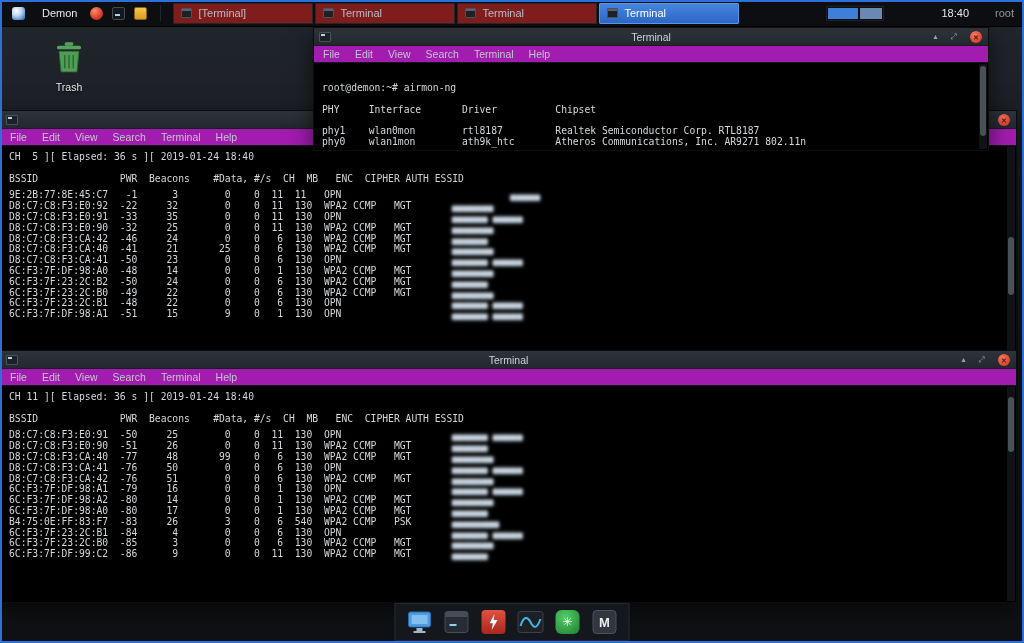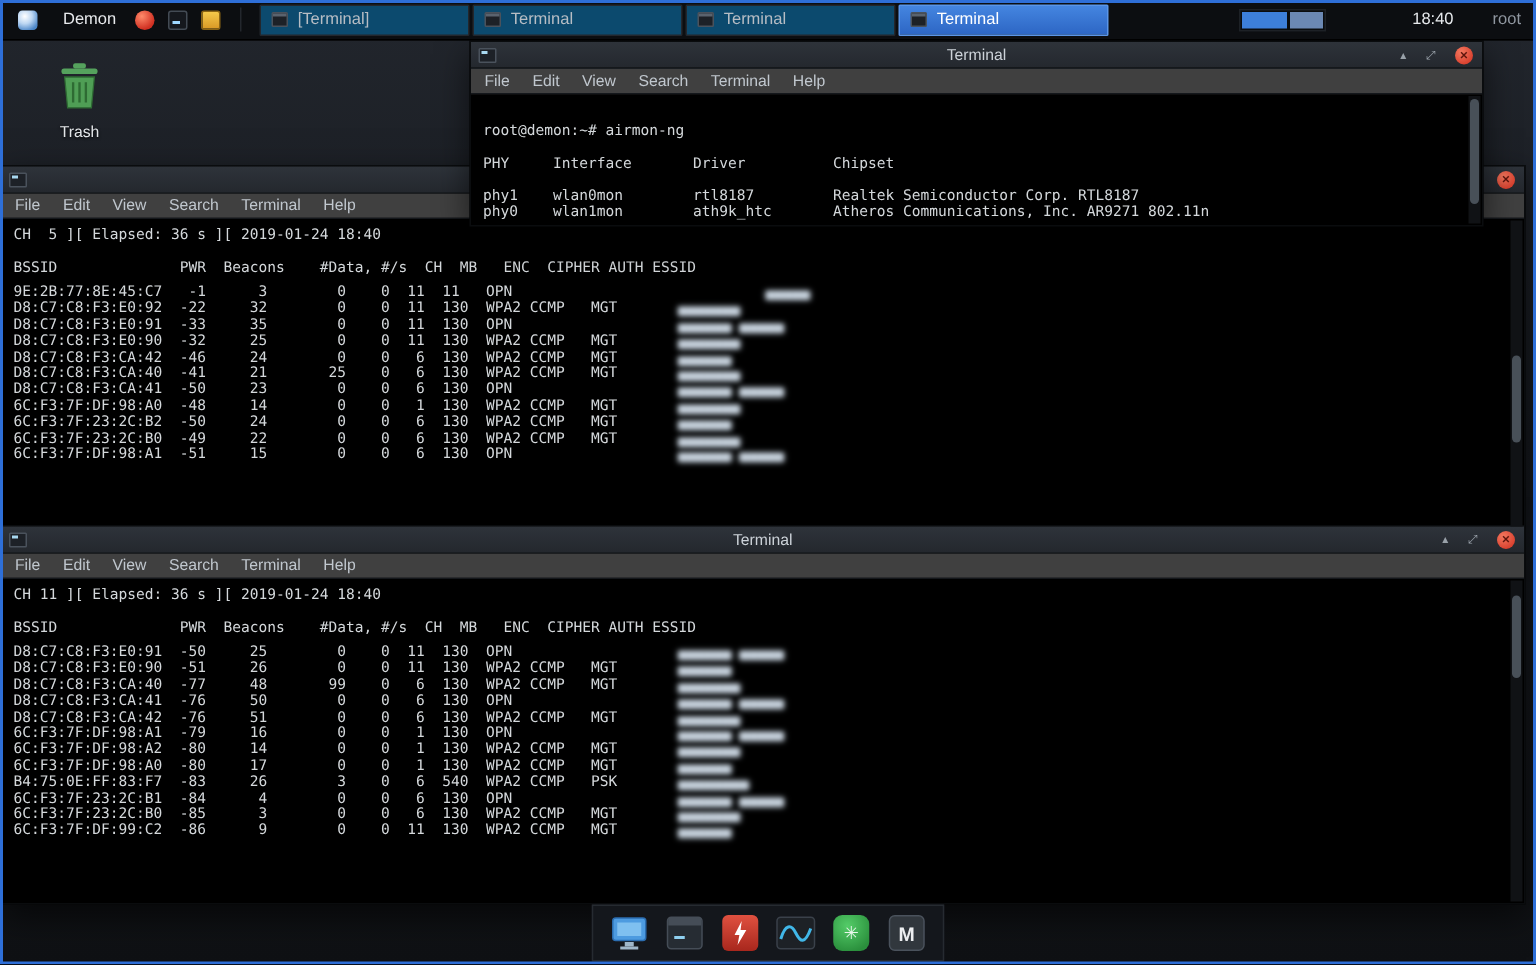--- a/index.html
+++ b/index.html
@@ -19,54 +19,54 @@
                background:radial-gradient(circle at 35% 30%, #ffffff, #bcd6f2 40%, #4b86c8 80%); }
   .demon-label { color:#e8eaed; font-size:11px; }
   .launch { width:13px; height:13px; display:inline-block; }
   .launch.red { border-radius:50%; background:radial-gradient(circle at 35% 30%, #ff8a6a, #d03022 70%); }
   .launch.term { background:#15181d; border:1px solid #434b54; border-radius:2px; position:relative; }
   .launch.term::after { content:""; position:absolute; left:2px; bottom:3px; width:5px; height:2px; background:#9fd8ff; }
   .launch.files { background:linear-gradient(#f4c84a, #d99a26); border-radius:2px; border:1px solid #8a6414; }
   .p-sep { width:1px; height:16px; background:#23272d; margin:0 4px; }
   .tasks { display:flex; align-items:center; gap:2px; margin-left:8px; }
   .task { width:140px; height:21px; display:flex; align-items:center; gap:6px; padding:0 7px;
-          background:#0c4a6e; border:1px solid #23272d; border-radius:1px; color:#b7bdc4;
+          background:#7f1d1d; border:1px solid #23272d; border-radius:1px; color:#b7bdc4;
           font-size:11px; overflow:hidden; white-space:nowrap; }
   .task.active { background:linear-gradient(#4485e0, #2d66c4); border-color:#5a95e8; color:#ffffff; }
   .task-ico { flex:0 0 11px; width:11px; height:10px; background:#1d2127; border:1px solid #4a525c;
               border-radius:1px; position:relative; }
   .task-ico::before { content:""; position:absolute; top:0; left:0; right:0; height:2px; background:#5a636e; }
   .p-right { margin-left:auto; display:flex; align-items:center; }
   .pager { display:flex; gap:2px; height:15px; margin-right:58px; border:1px solid #1d2126; background:#0a0c0e; padding:1px; }
   .pager .ws1 { width:30px; background:#3d7fd9; }
   .pager .ws2 { width:22px; background:#7d9fd0; opacity:.85; }
   .clock { color:#e6e9ec; font-size:11px; margin-right:26px; }
   .whoami { color:#9097a0; font-size:11px; margin-right:2px; }
 
   
-  .trash { position:absolute; left:27px; top:40px; width:52px; text-align:center; z-index:5; }
+  .trash { position:absolute; left:43px; top:40px; width:52px; text-align:center; z-index:5; }
   .trash-label { display:block; margin-top:3px; color:#e3e6e9; font-size:10.5px; text-shadow:0 1px 2px #000; }
 
   
   .window { position:absolute; background:#000; border:1px solid #0a0c0e;
             box-shadow:0 8px 22px rgba(0,0,0,.6); }
   .titlebar { height:18px; background:linear-gradient(#2e333a, #24282e); position:relative;
               border-bottom:1px solid #191d21; }
   .title { position:absolute; left:0; right:0; top:0; line-height:18px; text-align:center;
            color:#ccd2d8; font-size:10.5px; }
   .win-ico { position:absolute; left:5px; top:4px; width:12px; height:10px; background:#1d2127;
              border:1px solid #4a525c; border-radius:1px; }
   .win-ico::before { content:""; position:absolute; top:1px; left:1px; width:4px; height:2px; background:#a8d8f0; }
   .tb-btns { position:absolute; right:6px; top:0; height:18px; display:flex; align-items:center; gap:13px; }
   .tbtn { color:#99a1a9; font-size:8px; line-height:1; cursor:default; }
   .tbtn.close { width:12px; height:12px; border-radius:50%;
                 background:radial-gradient(circle at 35% 30%, #f4785f, #d8402e 75%);
                 display:flex; align-items:center; justify-content:center; }
   .tbtn.close b { color:#5e150c; font-size:7px; font-weight:bold; line-height:1; }
-  .menubar { height:17px; background:#404040; border-bottom:1px solid #14171b;
+  .menubar { height:17px; background:#a21caf; border-bottom:1px solid #14171b;
              display:flex; align-items:center; gap:15px; padding-left:9px; }
   .menu-item { color:#c0c7ce; font-size:10.5px; }
   .content { position:relative; background:#000; height:calc(100% - 35px); overflow:hidden;
              padding:6px 0 0 8px; }
   .content.airmon { padding-top:20px; }
   .term { font-family:"DejaVu Sans Mono", monospace; font-size:9.7px; line-height:10.8px;
           color:#d4d8db; white-space:pre; }
   .rows { margin-top:6px; }
   .trow { height:10.8px; white-space:pre; font-family:"DejaVu Sans Mono", monospace;
           font-size:9.7px; line-height:10.8px; color:#d4d8db; }
@@ -141,21 +141,22 @@
       <div class="trow"><span class="tl">9E:2B:77:8E:45:C7   -1      3        0    0  11  11   OPN              </span><span class="blur">               ▄▄▄▄▄</span></div>
           <div class="trow"><span class="tl">D8:C7:C8:F3:E0:92  -22     32        0    0  11  130  WPA2 CCMP   MGT  </span><span class="blur">     ▄▄▄▄▄▄▄</span></div>
           <div class="trow"><span class="tl">D8:C7:C8:F3:E0:91  -33     35        0    0  11  130  OPN              </span><span class="blur">     ▄▄▄▄▄▄ ▄▄▄▄▄</span></div>
           <div class="trow"><span class="tl">D8:C7:C8:F3:E0:90  -32     25        0    0  11  130  WPA2 CCMP   MGT  </span><span class="blur">     ▄▄▄▄▄▄▄</span></div>
           <div class="trow"><span class="tl">D8:C7:C8:F3:CA:42  -46     24        0    0   6  130  WPA2 CCMP   MGT  </span><span class="blur">     ▄▄▄▄▄▄</span></div>
           <div class="trow"><span class="tl">D8:C7:C8:F3:CA:40  -41     21       25    0   6  130  WPA2 CCMP   MGT  </span><span class="blur">     ▄▄▄▄▄▄▄</span></div>
           <div class="trow"><span class="tl">D8:C7:C8:F3:CA:41  -50     23        0    0   6  130  OPN              </span><span class="blur">     ▄▄▄▄▄▄ ▄▄▄▄▄</span></div>
           <div class="trow"><span class="tl">6C:F3:7F:DF:98:A0  -48     14        0    0   1  130  WPA2 CCMP   MGT  </span><span class="blur">     ▄▄▄▄▄▄▄</span></div>
           <div class="trow"><span class="tl">6C:F3:7F:23:2C:B2  -50     24        0    0   6  130  WPA2 CCMP   MGT  </span><span class="blur">     ▄▄▄▄▄▄</span></div>
           <div class="trow"><span class="tl">6C:F3:7F:23:2C:B0  -49     22        0    0   6  130  WPA2 CCMP   MGT  </span><span class="blur">     ▄▄▄▄▄▄▄</span></div>
-          <div class="trow"><span class="tl">6C:F3:7F:DF:98:A1  -51     15        0    0   6  130  OPN              </span><span class="blur">     ▄▄▄▄▄▄ ▄▄▄▄▄</span></div>
+          <div class="trow"><span class="tl">6C:F3:7F:23:2C:B1  -48     22        0    0   6  130  OPN              </span><span class="blur">     ▄▄▄▄▄▄ ▄▄▄▄▄</span></div>
+          <div class="trow"><span class="tl">6C:F3:7F:DF:98:A1  -51     15        9    0   1  130  OPN              </span><span class="blur">     ▄▄▄▄▄▄ ▄▄▄▄▄</span></div>
         </div>
     </div>
     <div class="sb">
         <span class="sb-thumb" style="top:90px; height:58px;"></span>
       </div>
   </div>
 
   <div class="window" style="left:313px; top:27px; width:676px; height:124px;">
     <div class="titlebar">
       <span class="win-ico"></span>

